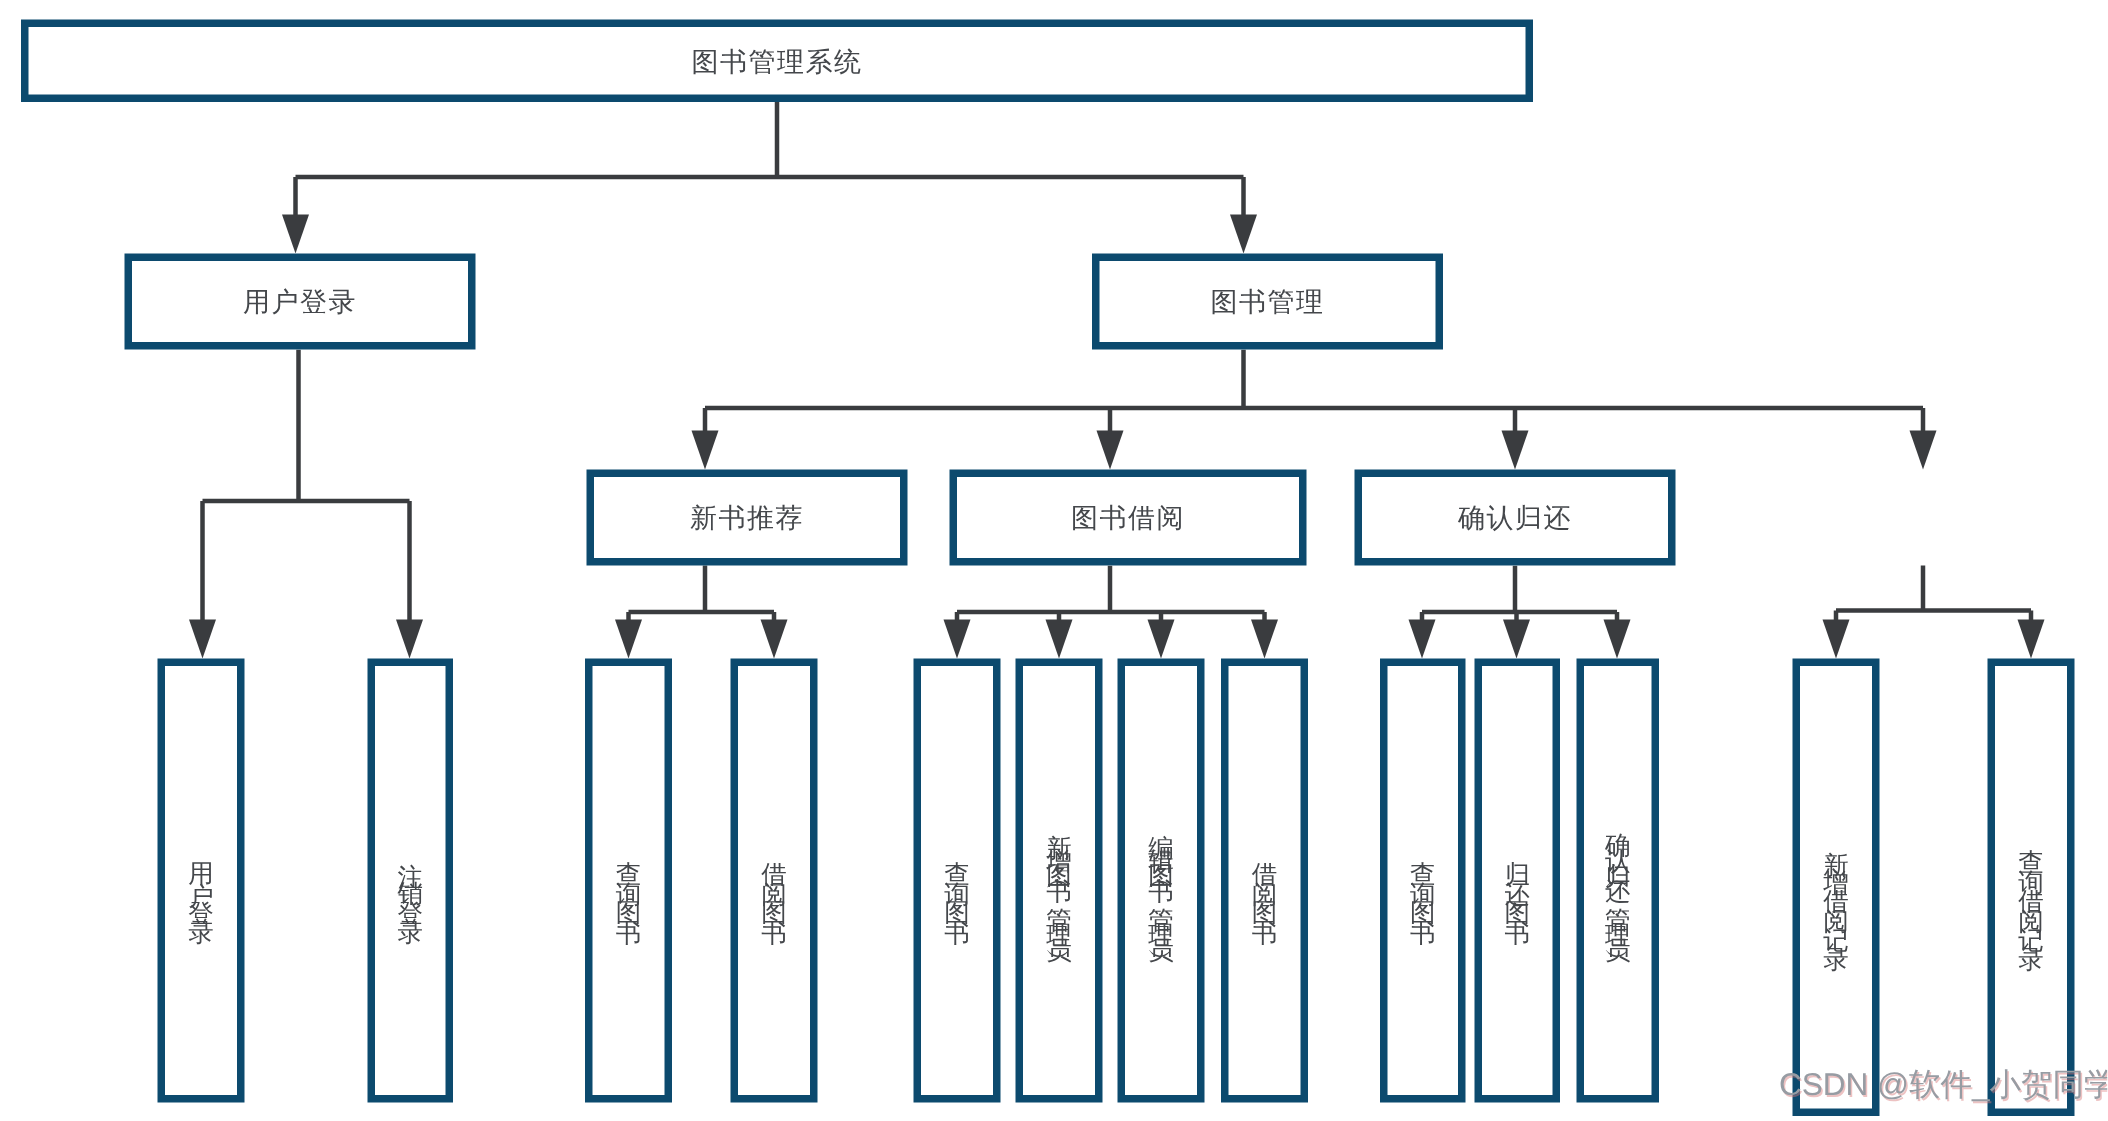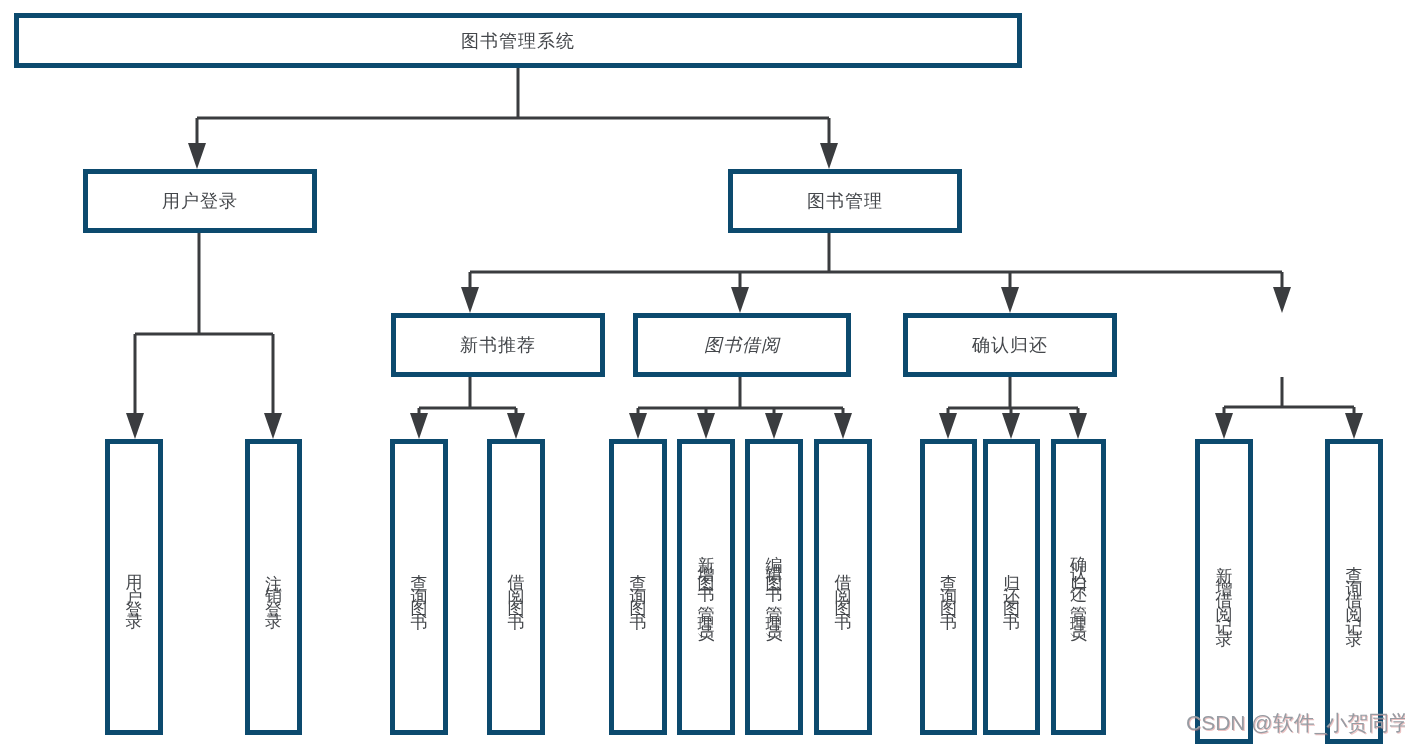--- a/index.html
+++ b/index.html
@@ -33,21 +33,21 @@
     letter-spacing:13px;
     line-height:1;
     text-align:center;
   }
   .leaf.long{letter-spacing:10px;}
   
   .n-root{left:14px;top:13px;width:1008px;height:55px;}
   .n-user-login{left:83px;top:169px;width:234px;height:64px;}
   .n-book-mgmt{left:712px;top:169px;width:234px;height:64px;margin-left:16px;}
   .n-new-book{left:363px;top:313px;width:214px;height:64px;margin-left:28px;}
-  .n-book-borrow{left:633px;top:313px;width:218px;height:64px;font-style:italic;}
+  .n-book-borrow{left:633px;top:313px;width:238px;height:64px;}
   .n-current-borrow{left:903px;top:313px;width:214px;height:64px;}
   .n-borrow-record{left:1175px;top:313px;width:215px;height:64px;}
   .n-leaf-1{left:105px;top:439px;width:58px;height:296px;}
   .n-leaf-2{left:245px;top:439px;width:57px;height:296px;}
   .n-leaf-3{left:390px;top:439px;width:58px;height:296px;}
   .n-leaf-4{left:487px;top:439px;width:58px;height:296px;}
   .n-leaf-5{left:609px;top:439px;width:58px;height:296px;}
   .n-leaf-6{left:677px;top:439px;width:58px;height:296px;}
   .n-leaf-7{left:745px;top:439px;width:58px;height:296px;}
   .n-leaf-8{left:814px;top:439px;width:58px;height:296px;}

